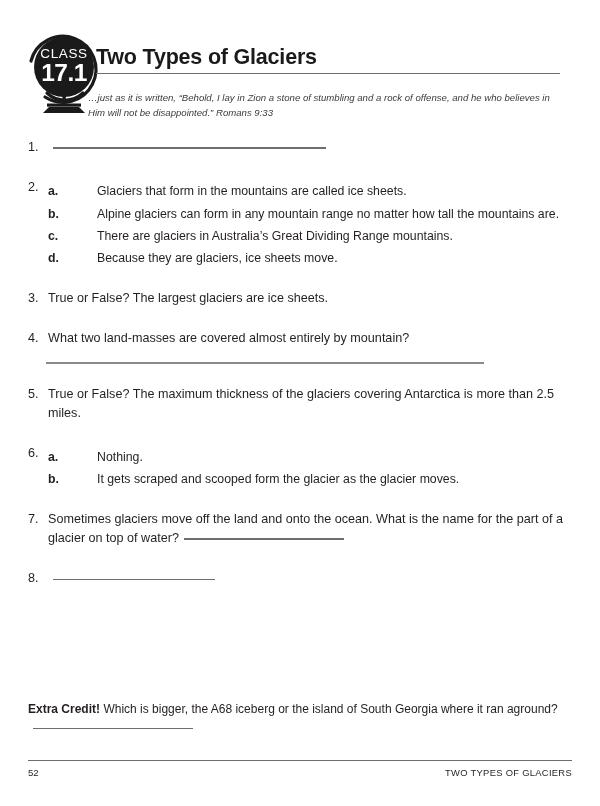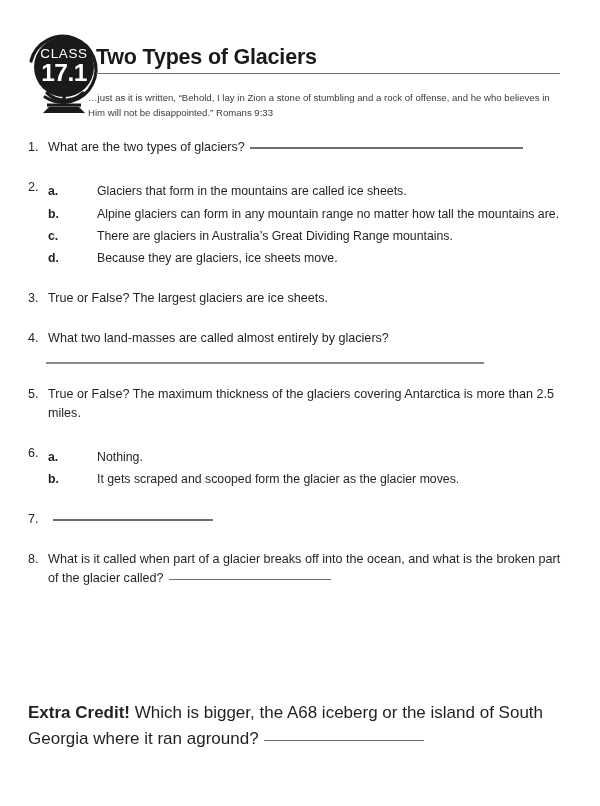--- a/index.html
+++ b/index.html
@@ -63,20 +63,21 @@
     background: #6d6e71;
     margin-top: 3px;
   }
 
   .verse {
     position: absolute;
     left: 88px;
     top: 91px;
     width: 476px;
     font-size: 9.6px;
+    font-style: italic;
     line-height: 1.52;
     color: #3b3b3b;
   }
 
   
   .content {
     position: absolute;
     left: 28px;
     top: 138px;
     width: 544px;
@@ -146,21 +147,21 @@
   }
 
   .gap-lg { height: 21px; }
 
   
   .extra {
     position: absolute;
     left: 28px;
     top: 700px;
     width: 540px;
-    font-size: 17px;
+    font-size: 12px;
     line-height: 1.55;
     color: #231f20;
   }
   .extra b { font-weight: bold; }
 
   
   .footer {
     position: absolute;
     left: 28px;
     top: 760px;
@@ -218,21 +219,21 @@
     </div>
 
     <div class="verse">…just as it is written, “Behold, I lay in Zion a stone of stumbling and a rock of offense, and he who believes in Him will not be disappointed.” Romans 9:33</div>
   </div>
 
   <div class="content">
 
     <div class="q">
       <div class="q-num">1.</div>
       <div class="q-text">
-        <span>What are the two types of glaciers?</span><span class="rule-inline" style="width:273px"></span>
+        <span class="rule-inline" style="width:273px"></span>
       </div>
     </div>
 
     <div class="gap-lg"></div>
 
     <div class="q">
       <div class="q-num">2.</div>
       <div class="q-text">
         <div class="choices">
           <div class="choice">
@@ -263,21 +264,21 @@
         <b>True or False?</b>
         <span>The largest glaciers are ice sheets.</span>
       </div>
     </div>
 
     <div class="gap-lg"></div>
 
     <div class="q">
       <div class="q-num">4.</div>
       <div class="q-text">
-        <span>What two land-masses are called almost entirely by glaciers?</span>
+        <span>What two land-masses are covered almost entirely by mountain?</span>
       </div>
     </div>
     <div class="rule-block" style="width:438px"></div>
 
     <div class="gap-lg"></div>
 
     <div class="q">
       <div class="q-num">5.</div>
       <div class="q-text">
         <b>True or False?</b>
@@ -301,34 +302,41 @@
           </div>
         </div>
       </div>
     </div>
 
     <div class="gap-lg"></div>
 
     <div class="q">
       <div class="q-num">7.</div>
       <div class="q-text">
-        <span class="rule-inline" style="width:160px"></span>
+        <span>Sometimes glaciers move off the land and onto the ocean. What is the name for the part of a glacier on top of water?</span><span class="rule-inline" style="width:160px"></span>
       </div>
     </div>
 
     <div class="gap-lg"></div>
 
     <div class="q">
       <div class="q-num">8.</div>
       <div class="q-text">
-        <span>What is it called when part of a glacier breaks off into the ocean, and what is the broken part of the glacier called?</span><span class="rule-inline" style="width:162px"></span>
+        <span class="rule-inline" style="width:162px"></span>
       </div>
     </div>
 
   </div>
 
   <div class="extra">
     <b>Extra Credit!</b>
     <span>Which is bigger, the A68 iceberg or the island of South Georgia where it ran aground?</span><span class="rule-inline" style="width:160px"></span>
   </div>
 
+  <div class="footer">
+    <div class="footer-rule"></div>
+    <div class="footer-row">
+      <span class="footer-page">52</span>
+      <span class="footer-title">TWO TYPES OF GLACIERS</span>
+    </div>
+  </div>
 
 </div>
 
 </body></html>

